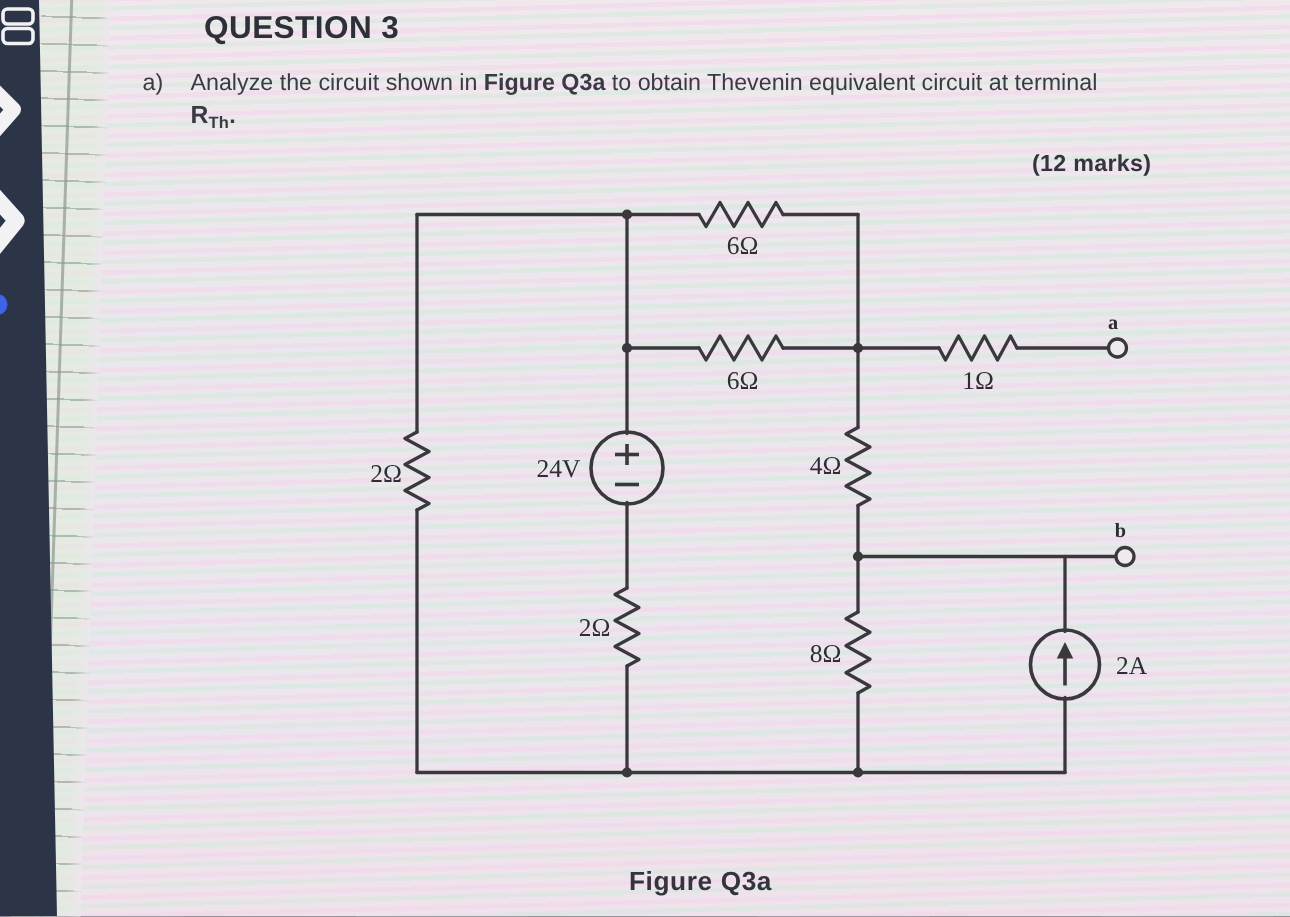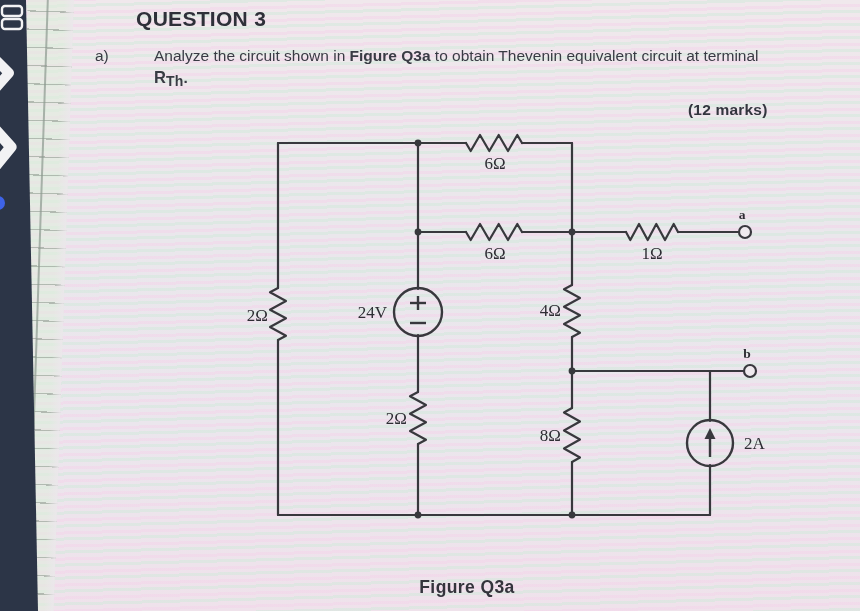--- a/index.html
+++ b/index.html
@@ -24,24 +24,24 @@
   .ruled-strip::before{content:"";position:absolute;left:19px;top:0;bottom:0;width:1.5px;
     background:rgba(140,152,142,0.7);}
   .ruled-strip::after{content:"";position:absolute;right:0;top:0;bottom:0;width:10px;
     background:linear-gradient(90deg,rgba(236,231,236,0),rgba(236,231,236,0.9));}
   
   .question-heading{position:absolute;left:98px;top:7px;font-size:21px;font-weight:bold;
     color:#2e3039;letter-spacing:.3px;margin-left:38px;}
   .question-item{position:absolute;left:95px;top:45px;width:735px;display:flex;
     color:#393b44;font-size:15.5px;line-height:21.5px;}
   .item-label{width:32px;flex:0 0 32px;}
-  .qline{white-space:nowrap;margin-left:27px;}
+  .qline{white-space:nowrap;}
   .b{font-weight:bold;}
   .rsym{font-size:16.5px;}
-  .rsub{font-size:14px;vertical-align:-3px;letter-spacing:.2px;}
+  .rsub{font-size:11px;vertical-align:-3px;letter-spacing:.2px;}
   .marks{position:absolute;left:688px;top:101px;font-size:15.5px;font-weight:bold;
     color:#33353e;letter-spacing:.2px;}
   
   #circuit-svg{position:absolute;left:240px;top:125px;width:560px;height:410px;}
   #circuit-svg text{font-family:"Liberation Serif", serif;}
   .figure-caption{position:absolute;left:387px;top:577px;width:160px;text-align:center;
     font-size:17.5px;font-weight:bold;color:#34343c;letter-spacing:.4px;}
   
   .sidebar{position:absolute;left:0;top:0;width:40px;height:611px;
     background:transparent;}

